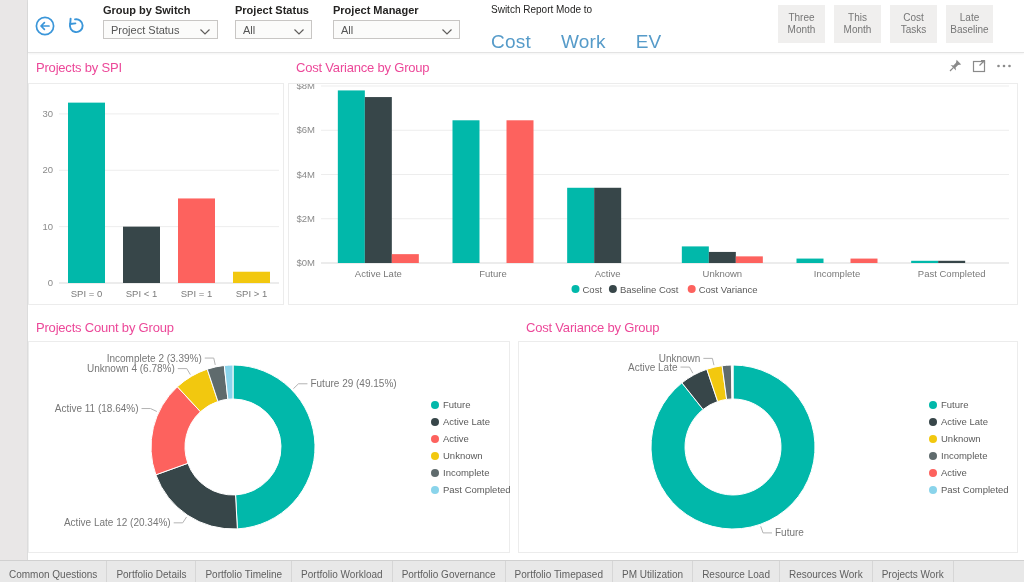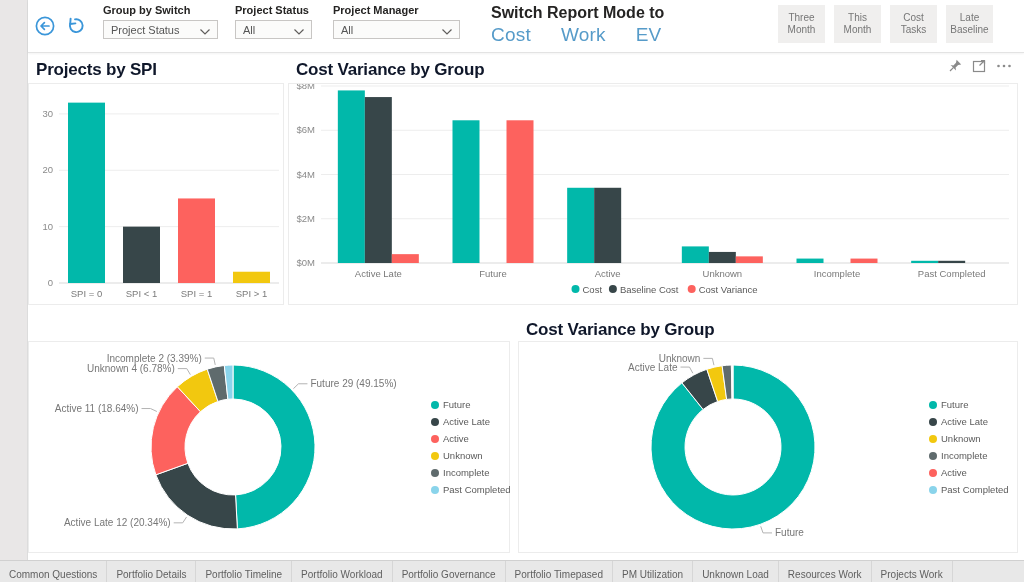--- a/index.html
+++ b/index.html
@@ -11,29 +11,29 @@
 
   
   .topbar{position:absolute;left:28px;top:0;width:996px;height:53px;background:#fff;border-bottom:1px solid #e3e3e3;box-shadow:0 1px 2px rgba(0,0,0,.05);}
   .nav-btn{position:absolute;top:14px;width:24px;height:24px;cursor:pointer;}
   .filter{position:absolute;top:4px;}
   .filter .flabel{font-size:11px;font-weight:700;color:#252423;display:block;margin-bottom:4px;}
   .dropdown{position:relative;height:19px;border:1px solid #c8c6c4;background:#fbfbfa;display:flex;align-items:center;padding:0 20px 0 7px;cursor:pointer;}
   .dropdown .dval{font-size:11px;color:#555;white-space:nowrap;}
   .dropdown svg{position:absolute;right:6px;top:7px;}
   .report-mode{position:absolute;left:463px;top:4px;}
-  .report-mode .flabel{font-size:16px;font-weight:700;color:#252423;display:block;margin-bottom:2px;}
+  .report-mode .flabel{font-size:10px;font-weight:400;color:#252423;display:block;margin-bottom:16px;}
   .mode-links{display:flex;gap:30px;}
   .mode-link{font-size:19px;font-weight:300;color:#569BC9;cursor:pointer;letter-spacing:.2px;}
   .tb-buttons{position:absolute;right:31px;top:5px;display:flex;gap:9px;}
   .tb-btn{width:47px;height:38px;background:#f0efee;color:#767676;font-size:10px;line-height:12px;display:flex;align-items:center;justify-content:center;text-align:center;cursor:pointer;}
 
   
   .visual{position:absolute;}
-  .vtitle{position:absolute;left:8px;top:5px;font-size:17px;font-weight:700;color:#0f172a;letter-spacing:-.2px;white-space:nowrap;}
+  .vtitle{position:absolute;left:8px;top:5px;font-size:13px;font-weight:400;color:#ec4899;letter-spacing:-.2px;white-space:nowrap;}
   .plot{position:absolute;left:0;background:#fff;border:1px solid #ececec;}
   .vheader-icons{position:absolute;right:6px;top:3px;display:flex;gap:9px;align-items:center;}
   .vheader-icons svg{cursor:pointer;}
   svg text.tick{font-size:9.5px;fill:#8a8a8a;}
   svg text.cat{font-size:9.5px;fill:#7a7a7a;}
   svg text.callout{font-size:10px;fill:#777;}
   svg text.lgd{font-size:9.5px;fill:#5a5a5a;}
 
   .donut-legend{position:absolute;}
   .lg-item{display:flex;align-items:center;height:17px;cursor:pointer;}
@@ -183,20 +183,21 @@
         <circle cx="286.5" cy="205" r="4" fill="#01B8AA"></circle>
         <text x="293.5" y="208.5" class="lgd">Cost</text>
         <circle cx="323.9" cy="205" r="4" fill="#374649"></circle>
         <text x="330.9" y="208.5" class="lgd">Baseline Cost</text>
         <circle cx="402.7" cy="205" r="4" fill="#FD625E"></circle>
         <text x="409.7" y="208.5" class="lgd">Cost Variance</text>
       </svg>
   </div>
 
   <div class="visual" style="left:28px;top:315px;width:482px;height:238px;">
+    <div class="vtitle">Projects Count by Group</div>
     <svg class="plot" style="top:26px;" width="482" height="212">
         <path d="M204,23 A82,82 0 0 1 208.36421833705865,186.88378104549446 L206.55466439242457,152.93196939248458 A48,48 0 0 0 204,57 Z" fill="#01B8AA" stroke="#ffffff" stroke-width="1"></path>
         <polyline points="264.4245432284467,46.64869688144422 269.4599218308173,41.78608828823124 278.4599218308173,41.78608828823124" fill="none" stroke="#b3b3b3" stroke-width="1"></polyline>
         <text x="281.4599218308173" y="45.28608828823124" text-anchor="start" class="callout">Future 29 (49.15%)</text>
         <path d="M208.36421833705865,186.88378104549446 A82,82 0 0 1 126.86257813297527,132.8175870216785 L158.8463871997904,121.28346557366547 A48,48 0 0 0 206.55466439242457,152.93196939248458 Z" fill="#374649" stroke="#ffffff" stroke-width="1"></path>
         <polyline points="157.56479450965975,174.99836920293126 153.6951940521314,180.83156663650885 144.6951940521314,180.83156663650885" fill="none" stroke="#b3b3b3" stroke-width="1"></polyline>
         <text x="141.6951940521314" y="184.33156663650885" text-anchor="end" class="callout">Active Late 12 (20.34%)</text>
         <path d="M126.86257813297527,132.8175870216785 A82,82 0 0 1 148.37842942589143,44.748519629228525 L171.4410318590584,69.7308407585728 A48,48 0 0 0 158.8463871997904,121.28346557366547 Z" fill="#FD625E" stroke="#ffffff" stroke-width="1"></path>
         <polyline points="127.8701458889214,69.50006601378124 121.52599137966486,66.54173818159634 112.52599137966486,66.54173818159634" fill="none" stroke="#b3b3b3" stroke-width="1"></polyline>
         <text x="109.52599137966486" y="70.04173818159634" text-anchor="end" class="callout">Active 11 (18.64%)</text>
@@ -281,17 +282,17 @@
   </div>
 
   <div class="tabbar">
       <div class="tab">Common Questions</div>
       <div class="tab">Portfolio Details</div>
       <div class="tab">Portfolio Timeline</div>
       <div class="tab">Portfolio Workload</div>
       <div class="tab">Portfolio Governance</div>
       <div class="tab">Portfolio Timepased</div>
       <div class="tab">PM Utilization</div>
-      <div class="tab">Unknown Load</div>
+      <div class="tab">Resource Load</div>
       <div class="tab">Resources Work</div>
       <div class="tab">Projects Work</div>
     </div>
 </div>
 
 </body></html>

